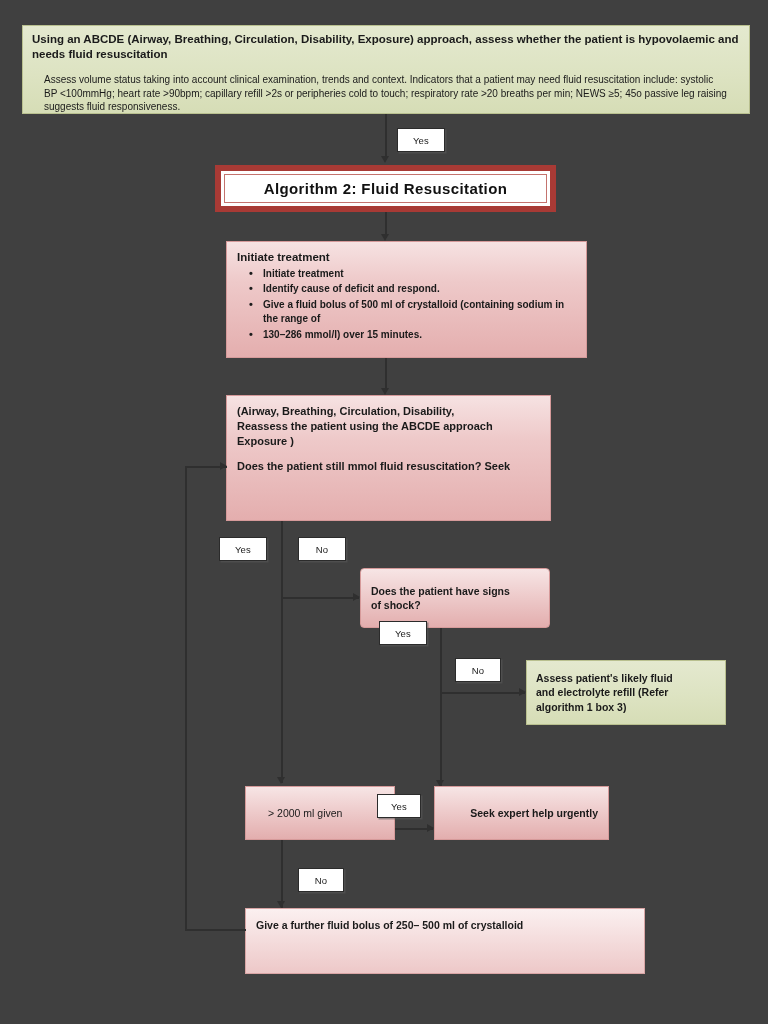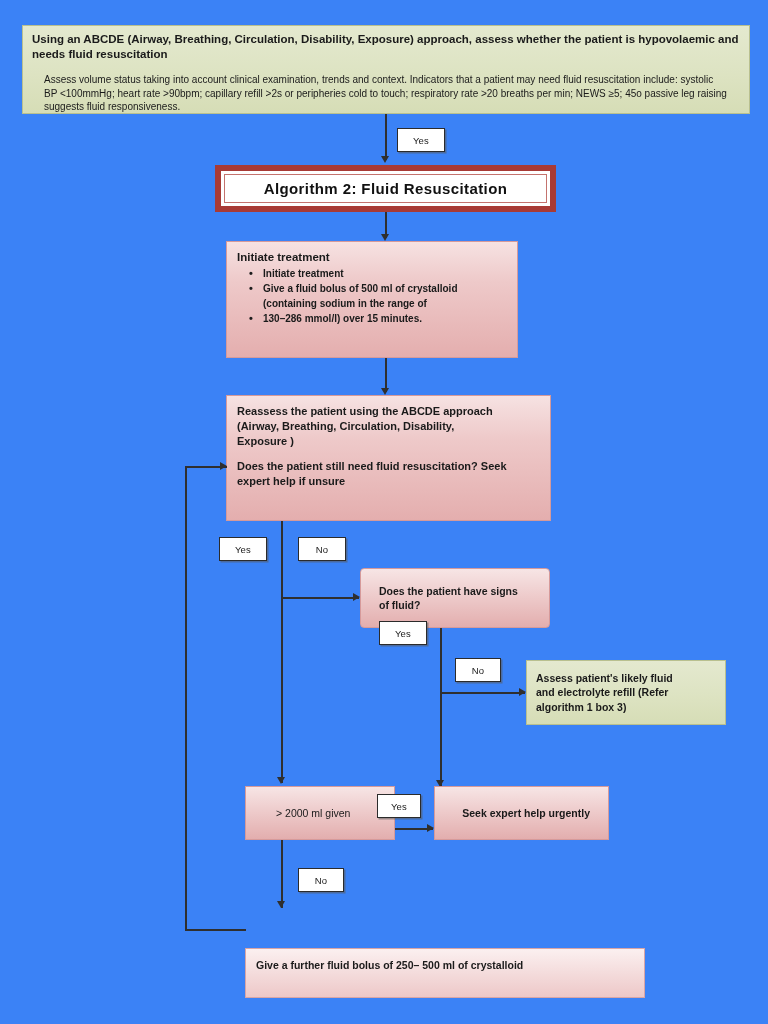--- a/index.html
+++ b/index.html
@@ -9,21 +9,21 @@
     background: #ffffff;
   }
   body {
     font-family: "Liberation Sans", sans-serif;
     -webkit-font-smoothing: none;
   }
   #canvas {
     position: relative;
     width: 768px;
     height: 1024px;
-    background: #3b82f6;
+    background: #404040;
     overflow: hidden;
   }
 
   
   .box {
     position: absolute;
     box-sizing: border-box;
     color: #1a1a1a;
   }
 
@@ -41,21 +41,21 @@
     padding: 8px 10px;
   }
   .box-pink-soft {
     background: linear-gradient(to bottom, #fbf0f0 0%, #f4dcdc 50%, #edc8c8 100%);
     border: 1px solid #d9a5a5;
     padding: 8px 10px;
   }
   .box-pink-mid {
     background: linear-gradient(to bottom, #f7e5e5 0%, #eecccc 45%, #e3aeae 100%);
     border: 1px solid #d69a9a;
-    padding: 8px 18px;
+    padding: 8px 10px;
   }
   .box-rounded { border-radius: 4px; }
 
   
   .box-title {
     background: #ffffff;
     border: 6px solid #a83a35;
     padding: 0;
     display: flex;
     align-items: center;
@@ -182,53 +182,53 @@
 
   <div class="box box-title" style="left:215px; top:165px; width:341px; height:47px;text-align:right;">
     <div class="box-title-inner">
       <span class="title-text">Algorithm 2: Fluid Resuscitation</span>
     </div>
   </div>
 
   <div class="ln ln-v" style="left:385px; top:212px; height:26px;"></div>
   <div class="arrow arrow-down" style="left:381px; top:234px;"></div>
 
-  <div class="box box-pink" style="left:226px; top:241px; width:292px; height:117px;">
+  <div class="box box-pink" style="left:226px; top:241px; width:361px; height:117px;">
     <div class="t-head">Initiate treatment</div>
     <ul class="bullets">
       <li>Initiate treatment</li>
+      <li>Identify cause of deficit and respond.</li>
       <li>Give a fluid bolus of 500 ml of crystalloid (containing sodium in the range of</li>
       <li>130–286 mmol/l) over 15 minutes.</li>
     </ul>
   </div>
 
   <div class="ln ln-v" style="left:385px; top:358px; height:34px;"></div>
   <div class="arrow arrow-down" style="left:381px; top:388px;"></div>
 
   <div class="box box-pink" style="left:226px; top:395px; width:325px; height:126px;">
+    <div class="t-bold">(Airway, Breathing, Circulation, Disability,</div>
     <div class="t-bold">Reassess the patient using the ABCDE approach</div>
-    <div class="t-bold">(Airway, Breathing, Circulation, Disability,</div>
     <div class="t-bold">Exposure )</div>
     <div class="gap"></div>
-    <div class="t-bold">Does the patient still need fluid resuscitation? Seek</div>
-    <div class="t-bold">expert help if unsure</div>
+    <div class="t-bold">Does the patient still mmol fluid resuscitation? Seek</div>
   </div>
 
   <div class="ln ln-v" style="left:281px; top:521px; height:262px;"></div>
   <div class="arrow arrow-down" style="left:277px; top:777px;"></div>
 
   <div class="ynlabel" style="left:219px; top:537px; width:48px; height:24px;">Yes</div>
   <div class="ynlabel" style="left:298px; top:537px; width:48px; height:24px;">No</div>
 
   <div class="ln ln-h" style="left:281px; top:597px; width:78px;"></div>
   <div class="arrow arrow-right" style="left:353px; top:593px;"></div>
 
   <div class="box box-pink-mid box-rounded" style="left:360px; top:568px; width:190px; height:60px; display:flex; flex-direction:column; justify-content:center;">
     <div class="t-bold-sm">Does the patient have signs</div>
-    <div class="t-bold-sm">of fluid?</div>
+    <div class="t-bold-sm">of shock?</div>
   </div>
 
   <div class="ln ln-v" style="left:440px; top:628px; height:158px;"></div>
   <div class="arrow arrow-down" style="left:436px; top:780px;"></div>
 
   <div class="ynlabel" style="left:379px; top:621px; width:48px; height:24px;">Yes</div>
   <div class="ynlabel" style="left:455px; top:658px; width:46px; height:24px;">No</div>
 
   <div class="ln ln-h" style="left:440px; top:692px; width:85px;"></div>
   <div class="arrow arrow-right" style="left:519px; top:688px;"></div>
@@ -248,21 +248,21 @@
   <div class="ynlabel" style="left:377px; top:794px; width:44px; height:24px;">Yes</div>
 
   <div class="box box-pink-mid" style="left:434px; top:786px; width:175px; height:54px; display:flex; align-items:center;justify-content:flex-end;">
     <div class="t-bold-sm">Seek expert help urgently</div>
   </div>
 
   <div class="ln ln-v" style="left:281px; top:840px; height:68px;"></div>
   <div class="arrow arrow-down" style="left:277px; top:901px;"></div>
   <div class="ynlabel" style="left:298px; top:868px; width:46px; height:24px;">No</div>
 
-  <div class="box box-pink-soft" style="left:245px; top:908px; width:400px; height:50px; display:flex; align-items:flex-start; padding-top:9px;margin-top:40px;">
+  <div class="box box-pink-soft" style="left:245px; top:908px; width:400px; height:66px; display:flex; align-items:flex-start; padding-top:9px;">
     <div class="t-bold-sm">Give a further fluid bolus of 250– 500 ml of crystalloid</div>
   </div>
 
   <div class="ln ln-h" style="left:185px; top:929px; width:61px;"></div>
   <div class="ln ln-v" style="left:185px; top:466px; height:464px;"></div>
   <div class="ln ln-h" style="left:185px; top:466px; width:42px;"></div>
   <div class="arrow arrow-right" style="left:220px; top:462px;"></div>
 
 </div>
 

